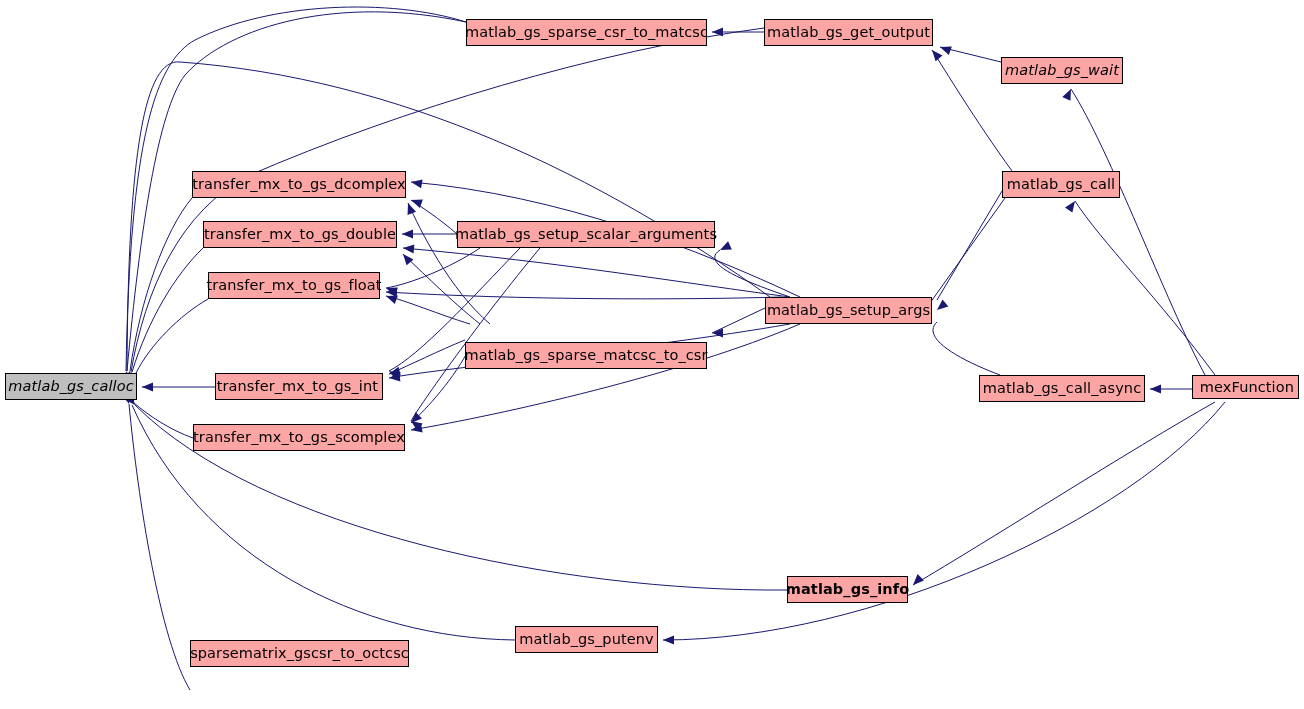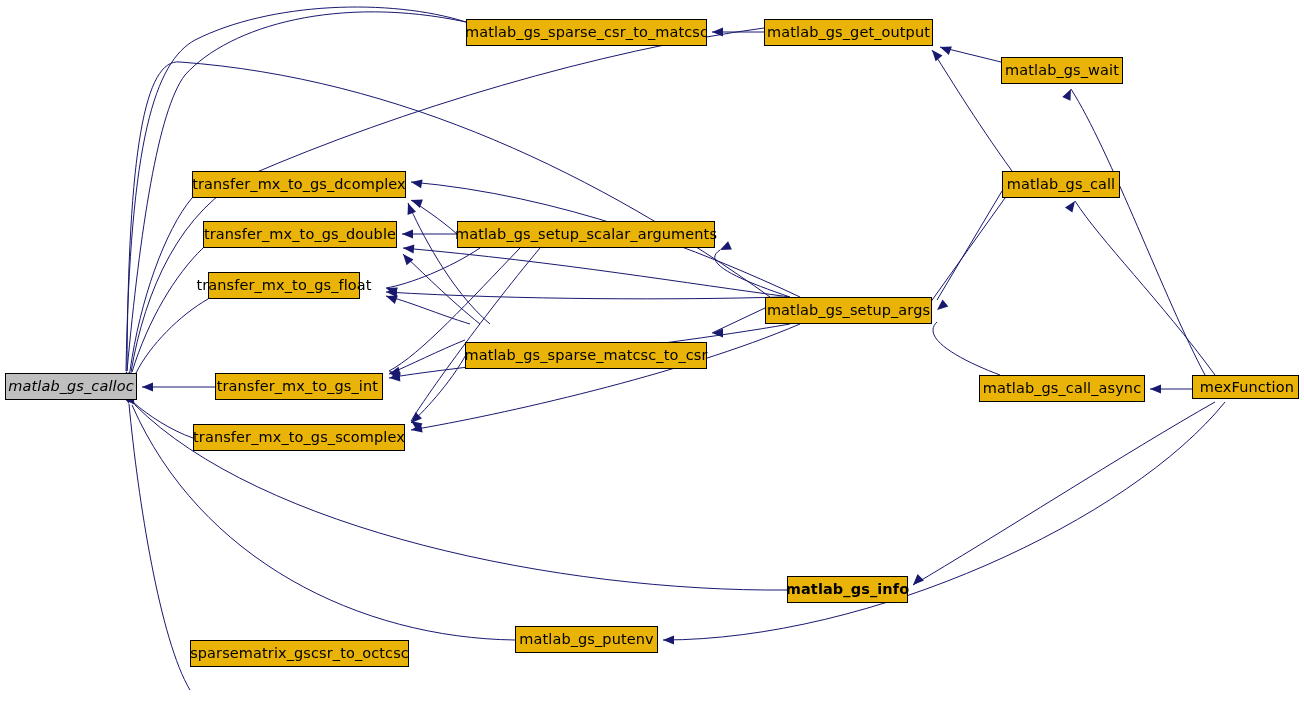--- a/index.html
+++ b/index.html
@@ -21,21 +21,21 @@
     position: absolute;
     left: 0;
     top: 0;
     width: 1304px;
     height: 709px;
   }
   .node {
     position: absolute;
     box-sizing: border-box;
     border: 1px solid #000000;
-    background: #eab308;
+    background: #fca5a5;
     color: #000000;
     font-size: 14.5px;
     line-height: 1;
     display: flex;
     align-items: center;
     justify-content: center;
     white-space: nowrap;
     letter-spacing: 0.1px;
   }
   .node.focus {
@@ -138,36 +138,36 @@
   <div id="nodes-group">
       <div class="node focus" style="left: 5px; top: 373px; width: 132px; height: 27px;">
         <span class="node-label">matlab_gs_calloc</span>
       </div>
       <div class="node" style="left: 466px; top: 19px; width: 241px; height: 27px;">
         <span class="node-label">matlab_gs_sparse_csr_to_matcsc</span>
       </div>
       <div class="node" style="left: 764px; top: 19px; width: 169px; height: 27px;">
         <span class="node-label">matlab_gs_get_output</span>
       </div>
-      <div class="node" style="left: 1001px; top: 57px; width: 122px; height: 27px;">
+      <div class="node" style="left: 1001px; top: 57px; width: 122px; height: 27px; font-style: italic;">
         <span class="node-label">matlab_gs_wait</span>
       </div>
       <div class="node" style="left: 192px; top: 171px; width: 214px; height: 27px;">
         <span class="node-label">transfer_mx_to_gs_dcomplex</span>
       </div>
       <div class="node" style="left: 1002px; top: 171px; width: 118px; height: 27px;">
         <span class="node-label">matlab_gs_call</span>
       </div>
       <div class="node" style="left: 203px; top: 221px; width: 194px; height: 27px;">
         <span class="node-label">transfer_mx_to_gs_double</span>
       </div>
       <div class="node" style="left: 457px; top: 221px; width: 258px; height: 27px;">
         <span class="node-label">matlab_gs_setup_scalar_arguments</span>
       </div>
-      <div class="node" style="left: 208px; top: 272px; width: 152px; height: 27px;">
+      <div class="node" style="left: 208px; top: 272px; width: 172px; height: 27px;">
         <span class="node-label">transfer_mx_to_gs_float</span>
       </div>
       <div class="node" style="left: 765px; top: 297px; width: 167px; height: 27px;">
         <span class="node-label">matlab_gs_setup_args</span>
       </div>
       <div class="node" style="left: 465px; top: 324px; width: 242px; height: 27px; margin-top: 18px;">
         <span class="node-label">matlab_gs_sparse_matcsc_to_csr</span>
       </div>
       <div class="node" style="left: 215px; top: 373px; width: 168px; height: 27px; justify-content: flex-end;">
         <span class="node-label">transfer_mx_to_gs_int</span>

